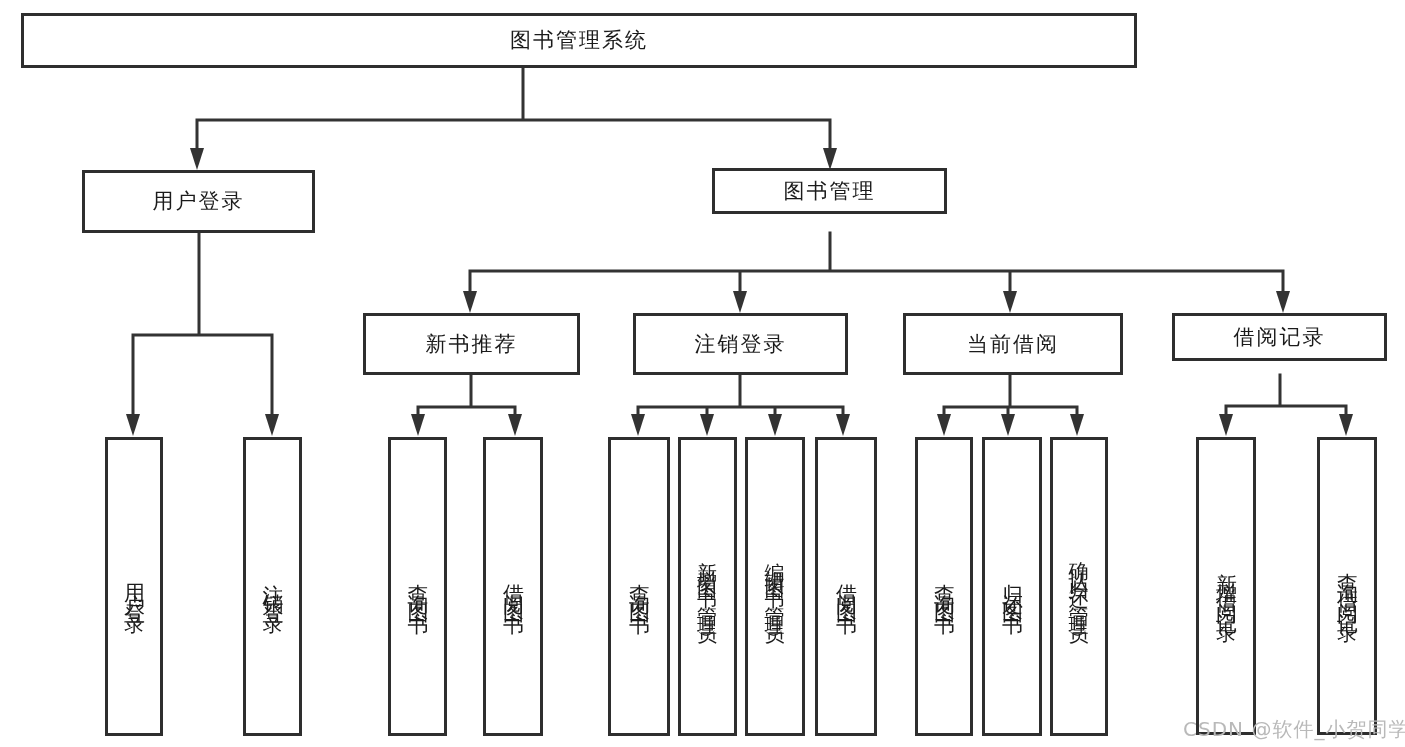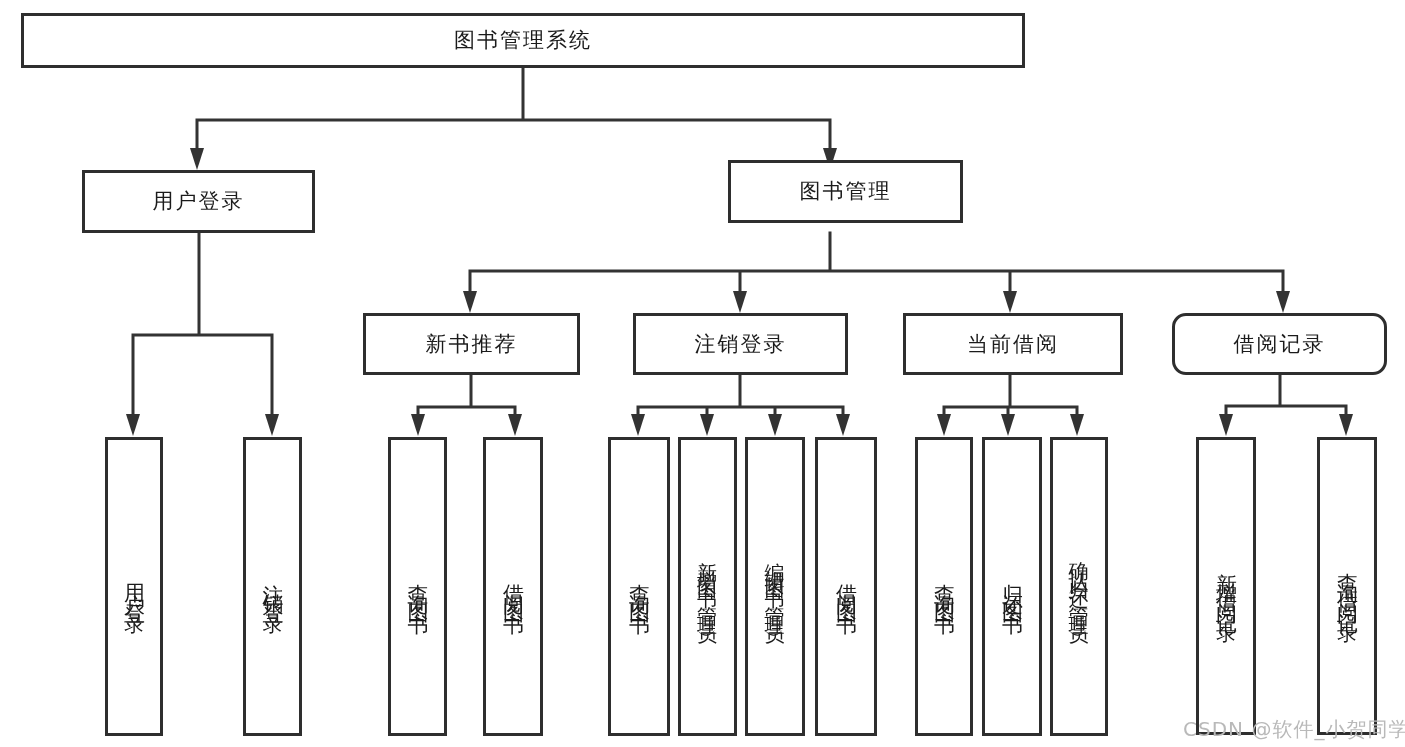--- a/index.html
+++ b/index.html
@@ -93,29 +93,29 @@
       <polygon points="768,414 782,414 775,436"></polygon>
       <polygon points="836,414 850,414 843,436"></polygon>
       <polygon points="937,414 951,414 944,436"></polygon>
       <polygon points="1001,414 1015,414 1008,436"></polygon>
       <polygon points="1070,414 1084,414 1077,436"></polygon>
       <polygon points="1219,414 1233,414 1226,436"></polygon>
       <polygon points="1339,414 1353,414 1346,436"></polygon>
     </g>
   </svg>
 
-  <div class="node hnode" style="left:21px; top:13px; width:1004px; height:55px;">图书管理系统</div>
+  <div class="node hnode" style="left:21px; top:13px; width:1116px; height:55px;">图书管理系统</div>
 
   <div class="node hnode" style="left:82px; top:170px; width:233px; height:63px;">用户登录</div>
-  <div class="node hnode" style="left:712px; top:160px; width:235px; height:63px;margin-left:16px;">图书管理</div>
+  <div class="node hnode" style="left:712px; top:168px; width:235px; height:46px;">图书管理</div>
 
   <div class="node hnode" style="left:363px; top:313px; width:217px; height:62px;">新书推荐</div>
   <div class="node hnode" style="left:633px; top:313px; width:215px; height:62px;">注销登录</div>
   <div class="node hnode" style="left:903px; top:313px; width:220px; height:62px;">当前借阅</div>
-  <div class="node hnode" style="left:1172px; top:313px; width:215px; height:62px;border-radius:14px;">借阅记录</div>
+  <div class="node hnode" style="left:1172px; top:313px; width:215px; height:48px;">借阅记录</div>
 
   <div class="node vnode" style="left:105px; width:58px;">用户登录</div>
   <div class="node vnode" style="left:243px; width:59px;">注销登录</div>
 
   <div class="node vnode" style="left:388px; width:59px;">查询图书</div>
   <div class="node vnode" style="left:483px; width:60px;">借阅图书</div>
 
   <div class="node vnode" style="left:608px; width:62px;">查询图书</div>
   <div class="node vnode long" style="left:678px; width:59px;">新增图书（管理员）</div>
   <div class="node vnode long" style="left:745px; width:60px;">编辑图书（管理员）</div>

